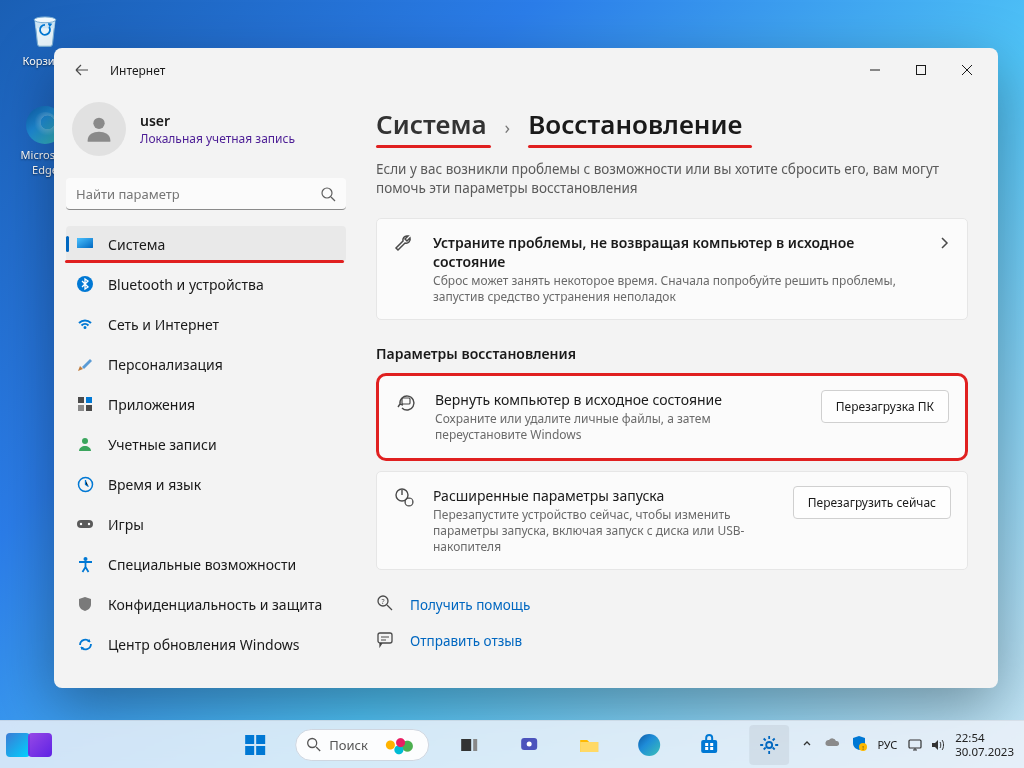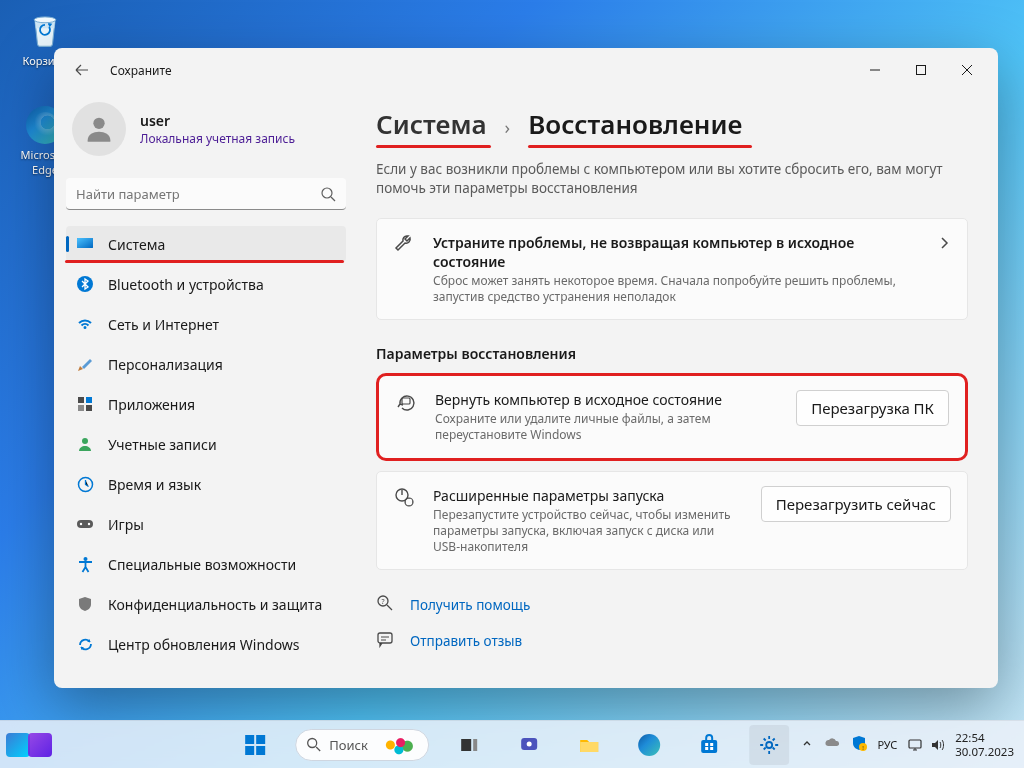--- a/index.html
+++ b/index.html
@@ -39,21 +39,21 @@
 .redline{position:absolute;background:#e02020;height:3.5px;border-radius:2px}
 .desc{font-size:13.5px;color:#5a5a5a;margin:18px 0 20px;line-height:1.4}
 .card{background:#fbfbfb;border:1px solid #e6e6e6;border-radius:5px;display:flex;align-items:flex-start;padding:14px 16px;gap:18px;margin-bottom:10px}
 .card.highlight{border:3.5px solid #e02020;border-radius:10px}
 .card .cic{width:22px;display:flex;justify-content:center;color:#4a4a4a}
 .card-body{flex:1}
 .card-body .t{font-size:14px;color:#1a1a1a;margin-bottom:2px}
 .card-body .t.bold{font-weight:600}
 .card-body .s{font-size:12px;color:#6a6a6a;line-height:1.35}
 .card .act{color:#4a4a4a}
-.btn{background:#fefefe;border:1px solid #d0d0d0;border-radius:4px;padding:7px 14px;font-size:15px;color:#1a1a1a;cursor:pointer}
+.btn{background:#fefefe;border:1px solid #d0d0d0;border-radius:4px;padding:7px 14px;font-size:12px;color:#1a1a1a;cursor:pointer}
 .section-title{font-size:14px;font-weight:600;color:#1a1a1a;margin:24px 0 10px}
 .links{margin-top:24px}
 .link-row{display:flex;align-items:center;gap:14px;font-size:13.5px;margin-bottom:14px;color:#1a1a1a}
 .link-row a{color:#0067c0;text-decoration:none}
 .link-row .lic{width:20px;color:#4a4a4a}
 
 .taskbar{position:absolute;left:0;right:0;bottom:0;height:48px;background:rgba(235,241,249,.85);backdrop-filter:blur(20px);border-top:1px solid rgba(0,0,0,.06);display:flex;align-items:center}
 .tb-center{position:absolute;left:50%;transform:translateX(-50%);display:flex;align-items:center;gap:20px}
 .tb-btn{width:40px;height:40px;display:flex;align-items:center;justify-content:center;border-radius:4px}
 .tb-search{display:flex;align-items:center;gap:8px;height:32px;background:#fcfdfe;border:1px solid #cfd6e0;border-radius:16px;padding:0 14px 0 10px;font-size:13px;color:#555}
@@ -87,21 +87,21 @@
   </div>
 </div>
 
 <div class="window">
   <div class="titlebar">
     <div class="back-btn">
       <svg width="16" height="16" viewBox="0 0 16 16">
           <path fill="none" stroke="currentColor" stroke-width="1.2" d="M14 8H2m0 0 5-5M2 8l5 5"></path>
         </svg>
     </div>
-    <div class="title-text">Сохраните</div>
+    <div class="title-text">Интернет</div>
     <div class="caption-controls">
       <div class="cc">
           <svg width="10" height="10">
             <path stroke="currentColor" d="M0 5h10"></path>
           </svg>
         </div>
       <div class="cc">
           <svg width="10" height="10">
             <rect x=".5" y=".5" width="9" height="9" fill="none" stroke="currentColor"></rect>
           </svg>
@@ -252,21 +252,21 @@
           <span>Система</span>
           <span class="redline" style="left:0;right:-4px;bottom:-6px"></span>
         </span>
         <span class="chev">›</span>
         <span class="bc2">
           <span>Восстановление</span>
           <span class="redline" style="left:0;right:-10px;bottom:-6px"></span>
         </span>
       </div>
 
-      <p class="desc">Если у вас возникли проблемы с компьютером или вы хотите сбросить его, вам могут помочь эти параметры восстановления</p>
+      <p class="desc">Если у вас возникли проблемы с возможности или вы хотите сбросить его, вам могут помочь эти параметры восстановления</p>
 
       <div class="card">
         <div class="cic">
             <svg width="22" height="22" viewBox="0 0 22 22">
               <path fill="none" stroke="currentColor" stroke-width="1.5" d="M14 3a4 4 0 0 0-4 5l-7 7 2 2 7-7a4 4 0 0 0 5-5l-3 3-2-2 3-3z"></path>
             </svg>
           </div>
         <div class="card-body">
           <div class="t bold">Устраните проблемы, не возвращая компьютер в исходное состояние</div>
           <div class="s">Сброс может занять некоторое время. Сначала попробуйте решить проблемы, запустив средство устранения неполадок</div>

